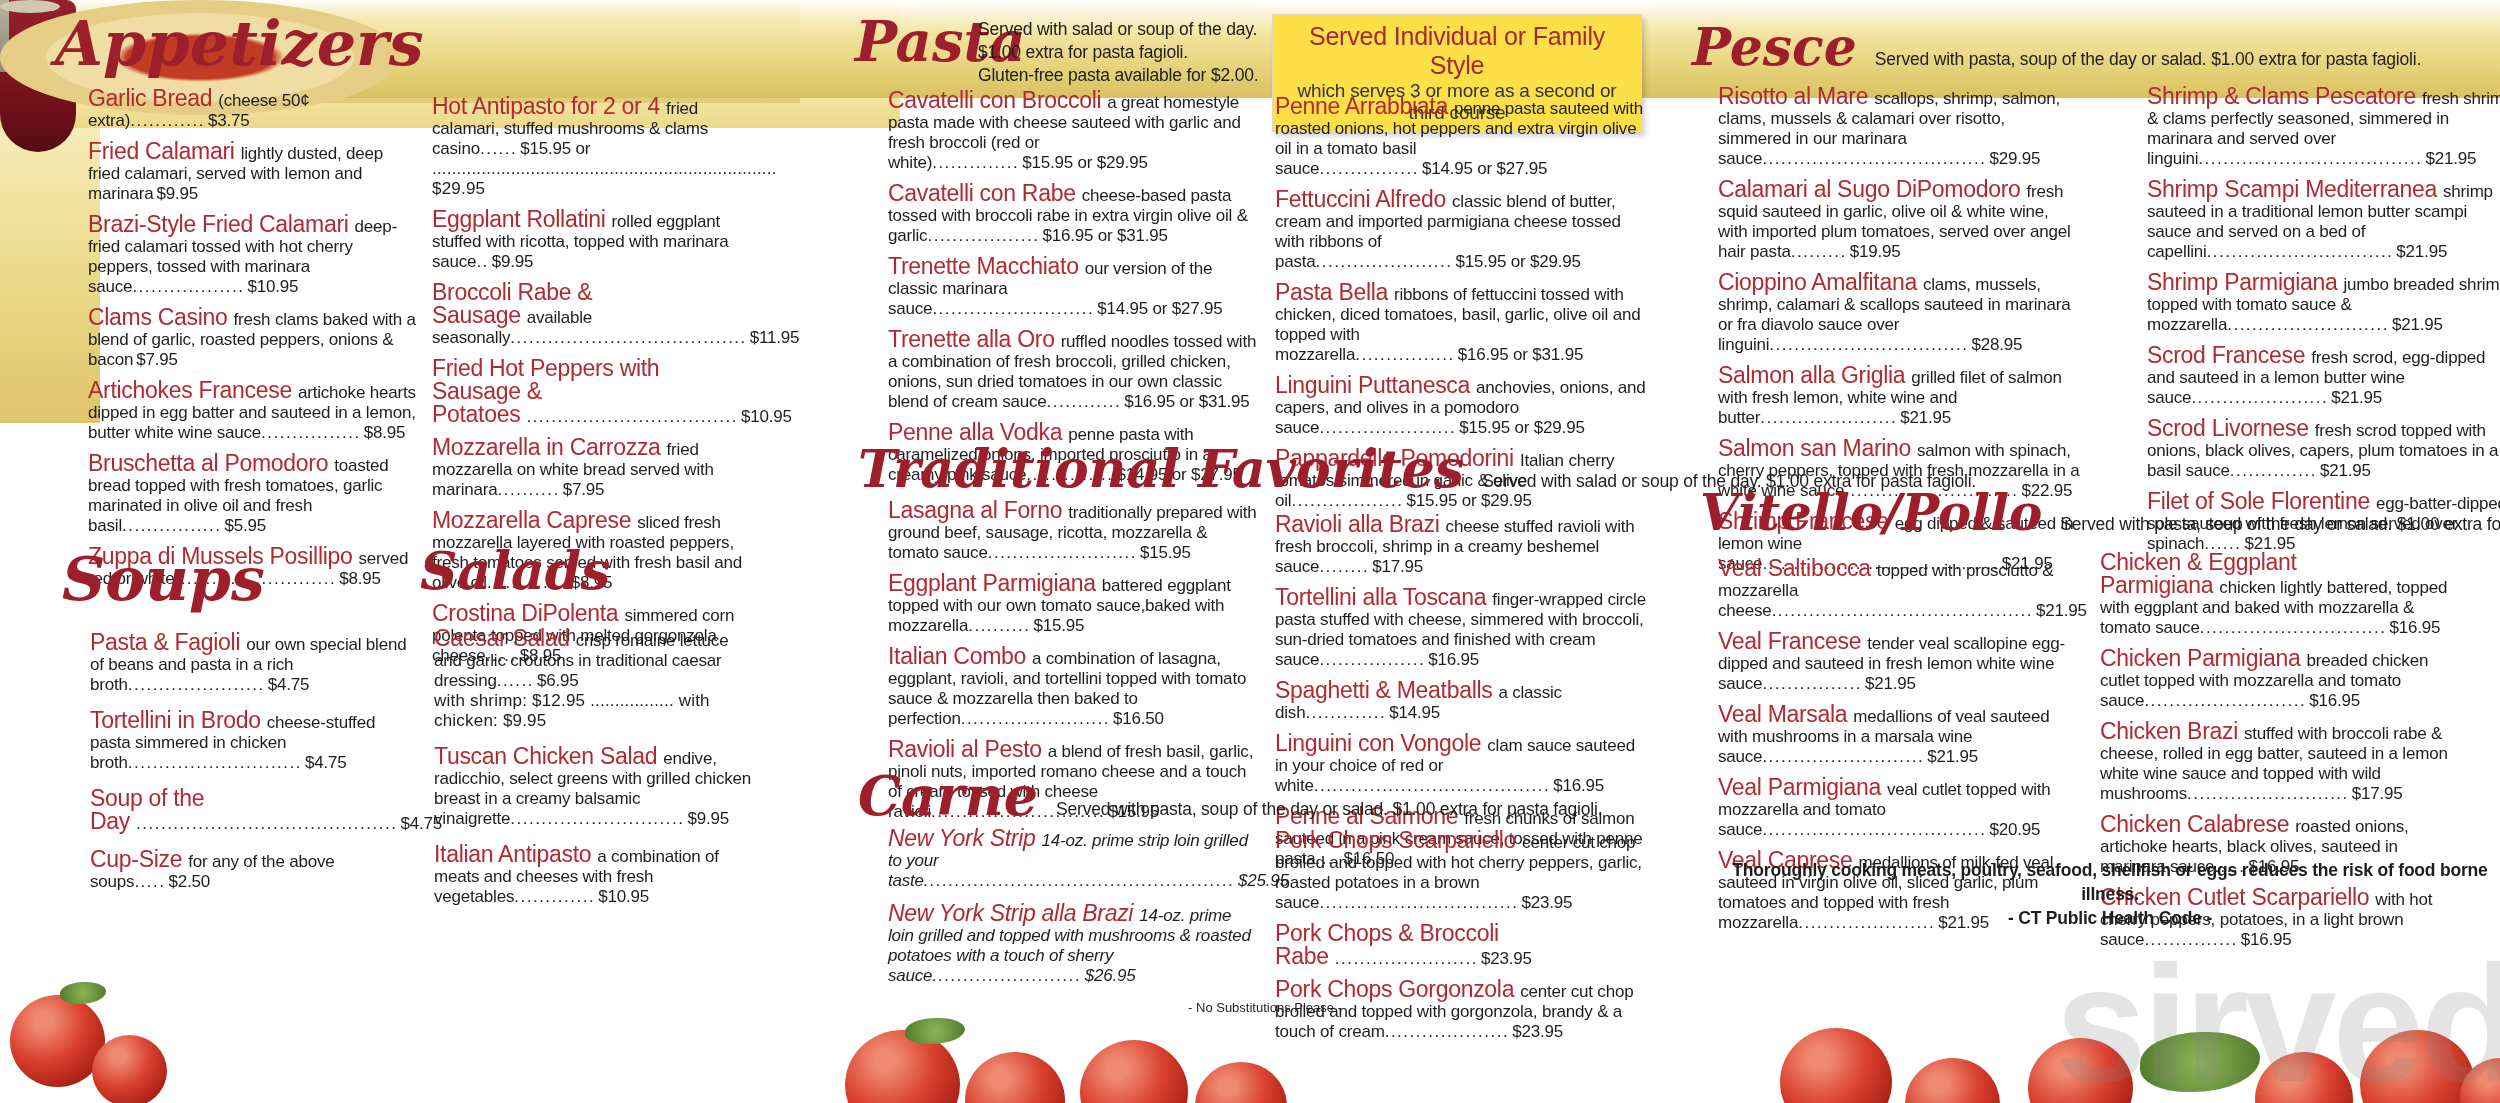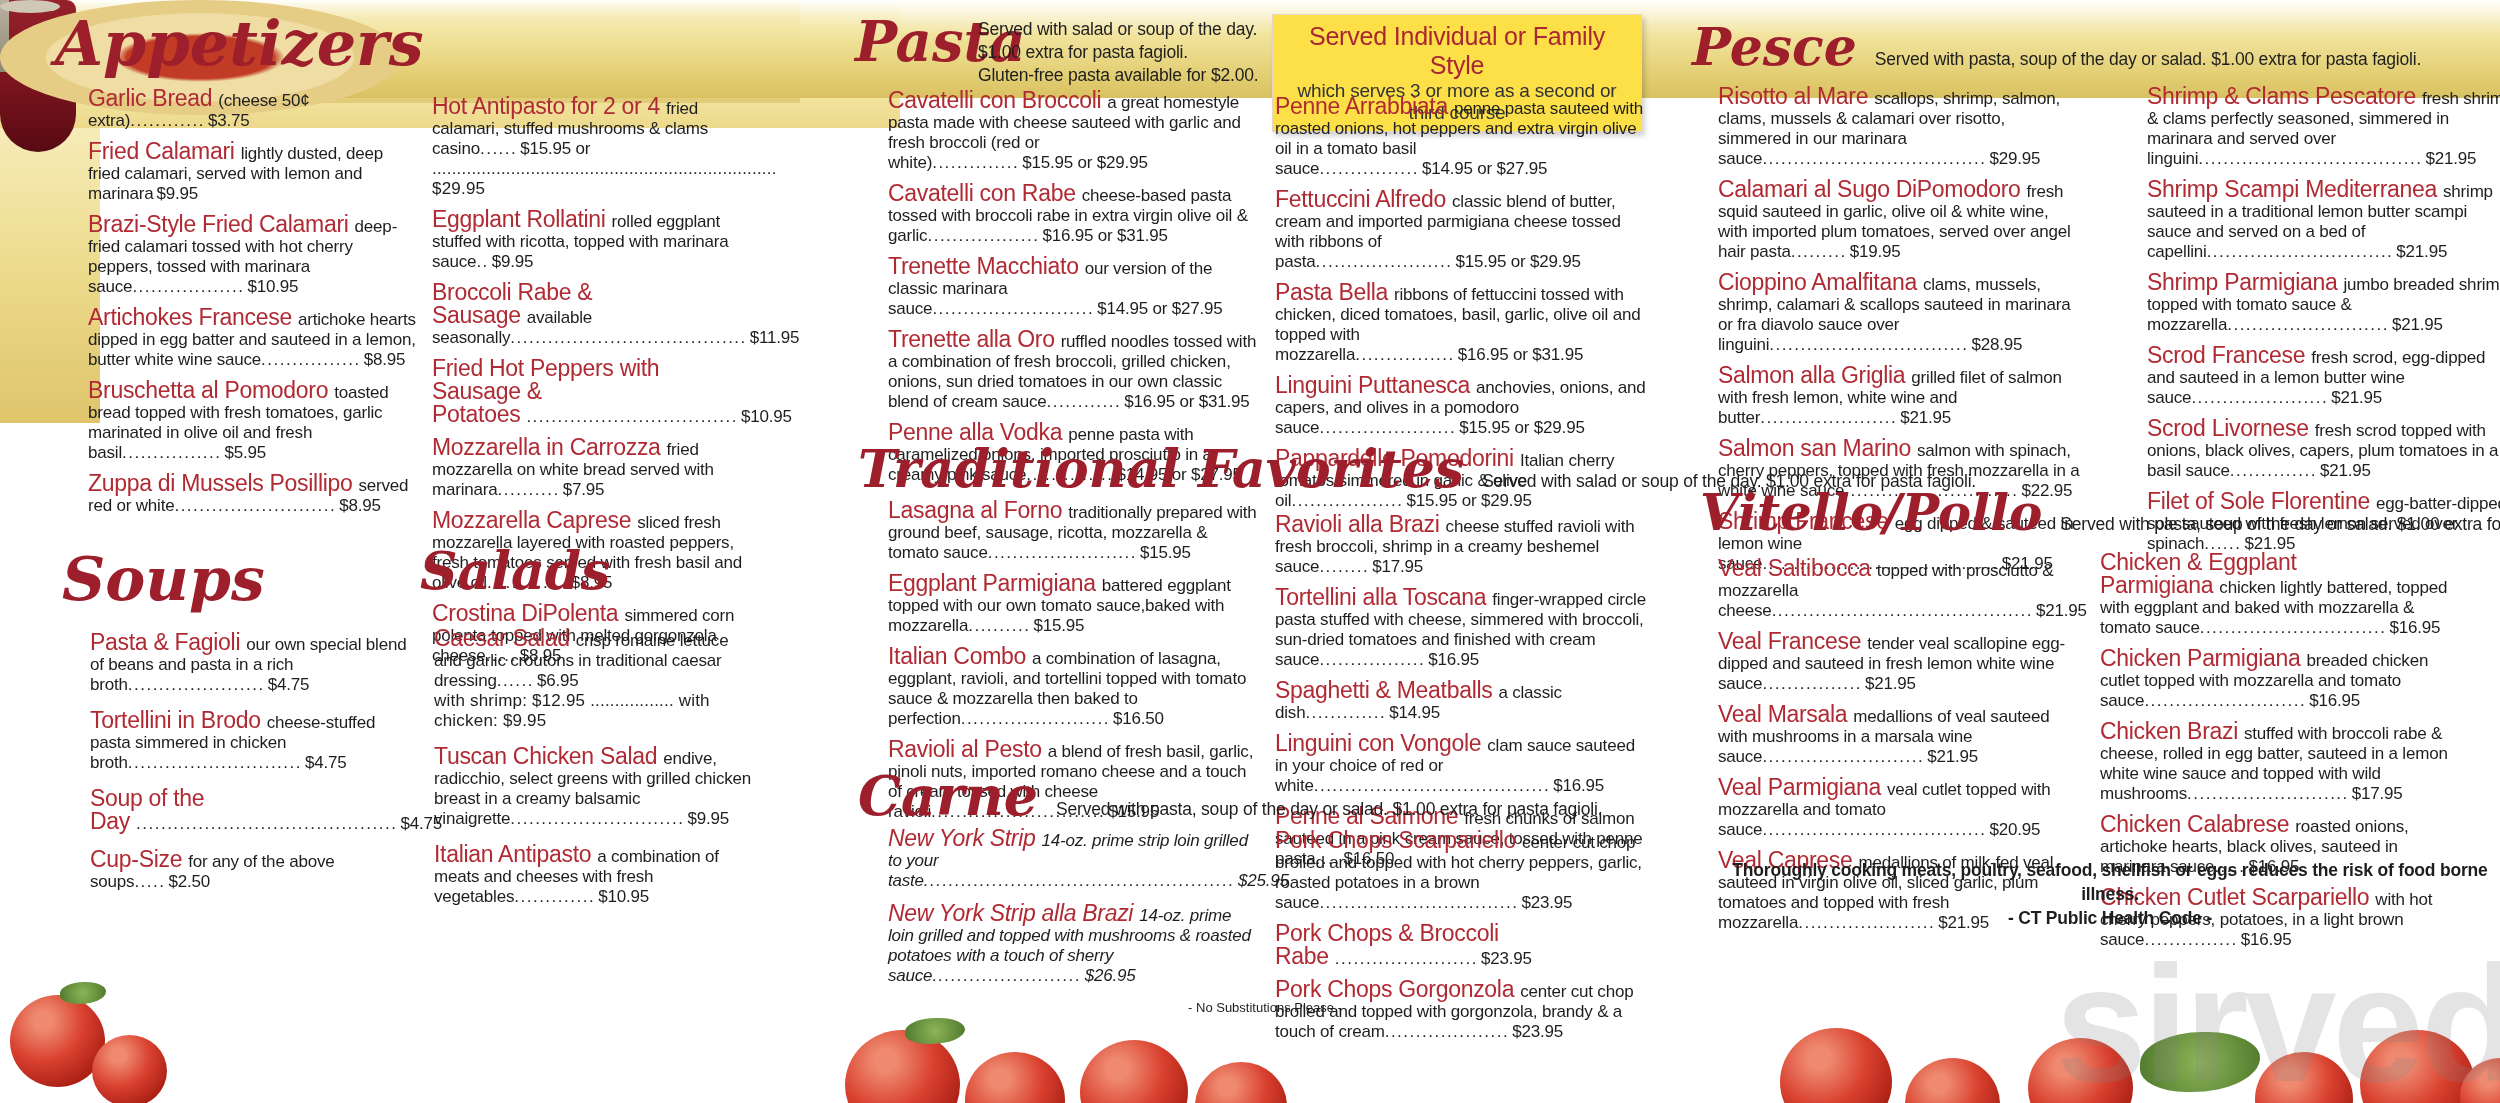--- a/index.html
+++ b/index.html
@@ -80,20 +80,21 @@
   <div class="tom" style="left:2460px;top:1058px;width:80px;height:76px;"></div>
   <div class="watermark">sirved</div>
 
   <div class="title script" style="left:55px;top:16px;font-size:62px;">Appetizers</div>
 
   <div class="col" style="left:88px;top:88px;width:330px;">
 
   <div class="item"><span class="iname">Garlic Bread</span><span class="idesc">(cheese 50¢ extra)</span><span class="idots">............</span><span class="iprice">$3.75</span></div>
       <div class="item"><span class="iname">Fried Calamari</span><span class="idesc">lightly dusted, deep fried calamari, served with lemon and marinara</span><span class="iprice">$9.95</span></div>
       <div class="item"><span class="iname">Brazi-Style Fried Calamari</span><span class="idesc">deep-fried calamari tossed with hot cherry peppers, tossed with marinara sauce</span><span class="idots">..................</span><span class="iprice">$10.95</span></div>
+      <div class="item"><span class="iname">Clams Casino</span><span class="idesc">fresh clams baked with a blend of garlic, roasted peppers, onions &amp; bacon</span><span class="iprice">$7.95</span></div>
       <div class="item"><span class="iname">Artichokes Francese</span><span class="idesc">artichoke hearts dipped in egg batter and sauteed in a lemon, butter white wine sauce</span><span class="idots">................</span><span class="iprice">$8.95</span></div>
       <div class="item"><span class="iname">Bruschetta al Pomodoro</span><span class="idesc">toasted bread topped with fresh tomatoes, garlic marinated in olive oil and fresh basil</span><span class="idots">................</span><span class="iprice">$5.95</span></div>
       <div class="item"><span class="iname">Zuppa di Mussels Posillipo</span><span class="idesc">served red or white</span><span class="idots">..........................</span><span class="iprice">$8.95</span></div>
     </div>
 
   <div class="col" style="left:432px;top:96px;width:322px;">
 
   <div class="item"><span class="iname">Hot Antipasto for 2 or 4</span><span class="idesc">fried calamari, stuffed mushrooms &amp; clams casino</span><span class="idots">......</span><span class="iprice">$15.95 or</span><span class="iextra">...................................................................... $29.95</span></div>
       <div class="item"><span class="iname">Eggplant Rollatini</span><span class="idesc">rolled eggplant stuffed with ricotta, topped with marinara sauce</span><span class="idots">..</span><span class="iprice">$9.95</span></div>
       <div class="item"><span class="iname">Broccoli Rabe &amp; Sausage</span><span class="idesc">available seasonally</span><span class="idots">......................................</span><span class="iprice">$11.95</span></div>

